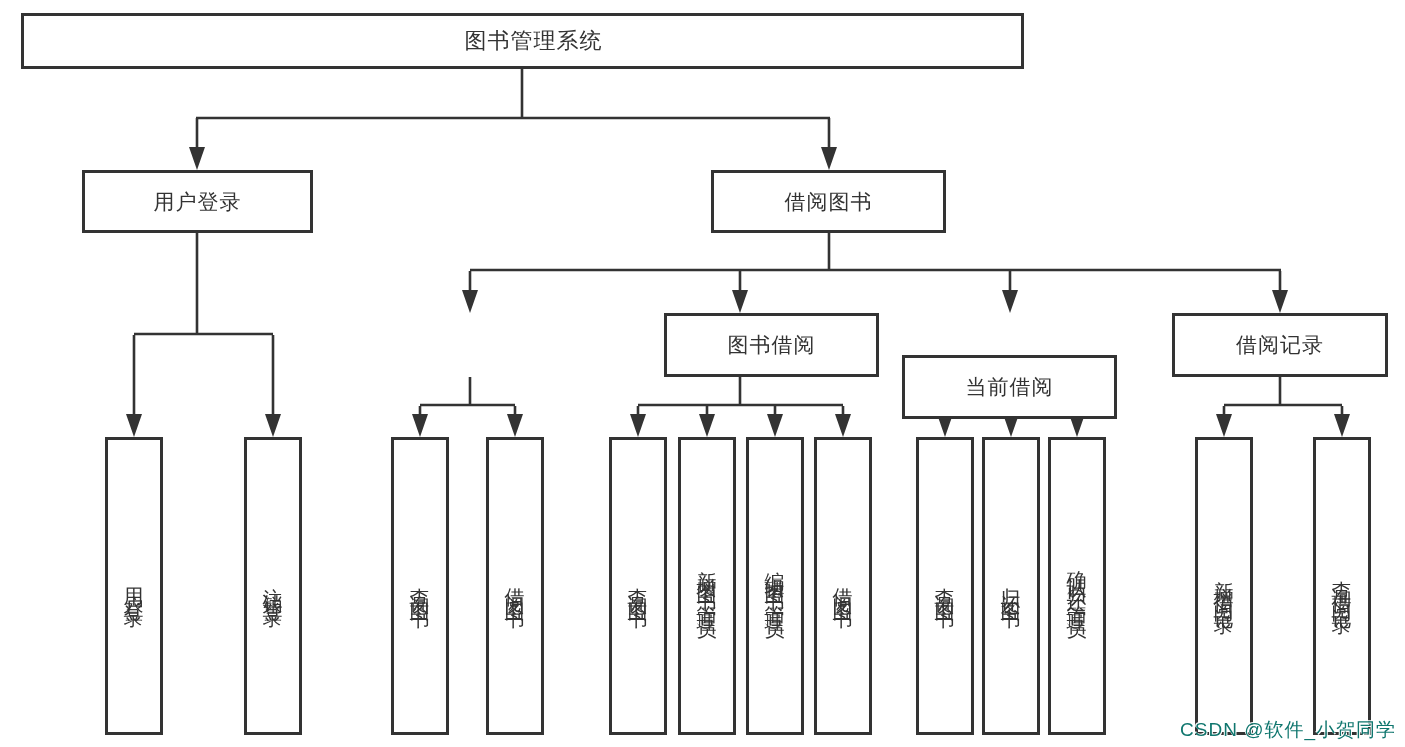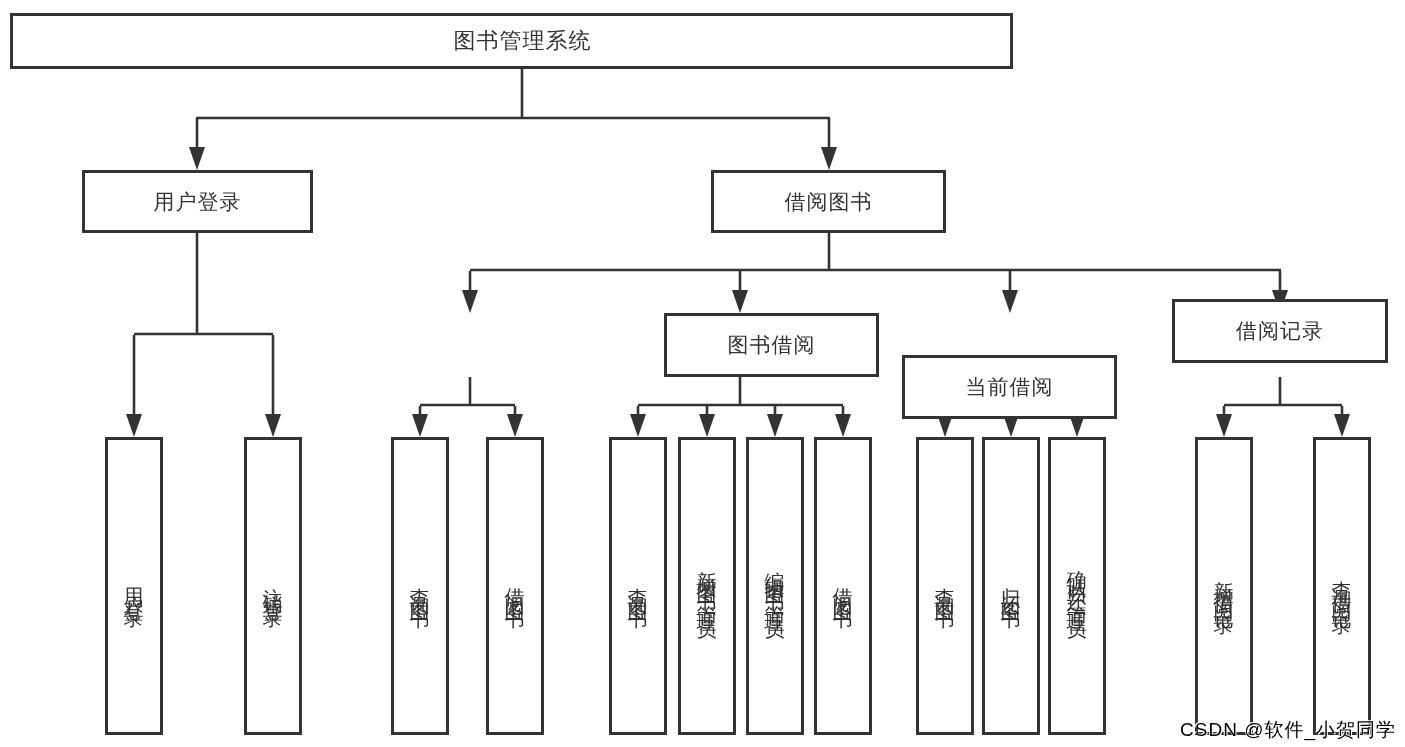--- a/index.html
+++ b/index.html
@@ -60,21 +60,21 @@
     letter-spacing: 7px;
     color: #333333;
     line-height: 1;
   }
   #watermark {
     position: absolute;
     right: 9px;
     bottom: 4px;
     font-size: 19px;
     letter-spacing: 1px;
-    color: #000000;
+    color: #0f766e;
     text-shadow: 1px 1px 0 #ffffff, -1px -1px 0 #ffffff;
     z-index: 5;
     white-space: nowrap;
   }
 </style>
 </head>
 <body>
 
 <div id="canvas">
 
@@ -128,38 +128,38 @@
       <polygon points="767,414 783,414 775,437"></polygon>
       <polygon points="835,414 851,414 843,437"></polygon>
       <polygon points="937,414 953,414 945,437"></polygon>
       <polygon points="1003,414 1019,414 1011,437"></polygon>
       <polygon points="1069,414 1085,414 1077,437"></polygon>
       <polygon points="1216,414 1232,414 1224,437"></polygon>
       <polygon points="1334,414 1350,414 1342,437"></polygon>
     </g>
   </svg>
 
-  <div class="hbox root" style="left:10px; top:13px; width:1003px; height:56px;padding-left:22px;">
+  <div class="hbox root" style="left:21px; top:13px; width:1003px; height:56px;padding-left:22px;">
     <span>图书管理系统</span>
   </div>
 
   <div class="hbox" style="left:82px; top:170px; width:231px; height:63px;">
     <span>用户登录</span>
   </div>
   <div class="hbox" style="left:711px; top:170px; width:235px; height:63px;">
     <span>借阅图书</span>
   </div>
 
   <div class="hbox" style="left:628px; top:313px; width:215px; height:64px;margin-left:36px;">
     <span>图书借阅</span>
   </div>
   <div class="hbox" style="left:902px; top:313px; width:215px; height:64px;margin-top:42px;">
     <span>当前借阅</span>
   </div>
-  <div class="hbox" style="left:1172px; top:299px; width:216px; height:64px;align-items:center;">
+  <div class="hbox" style="left:1172px; top:313px; width:216px; height:64px;align-items:center;">
     <span>借阅记录</span>
   </div>
 
   <div class="leaf" style="left:105px;">
     <span>用户登录</span>
   </div>
   <div class="leaf" style="left:244px;">
     <span>注销登录</span>
   </div>
 

